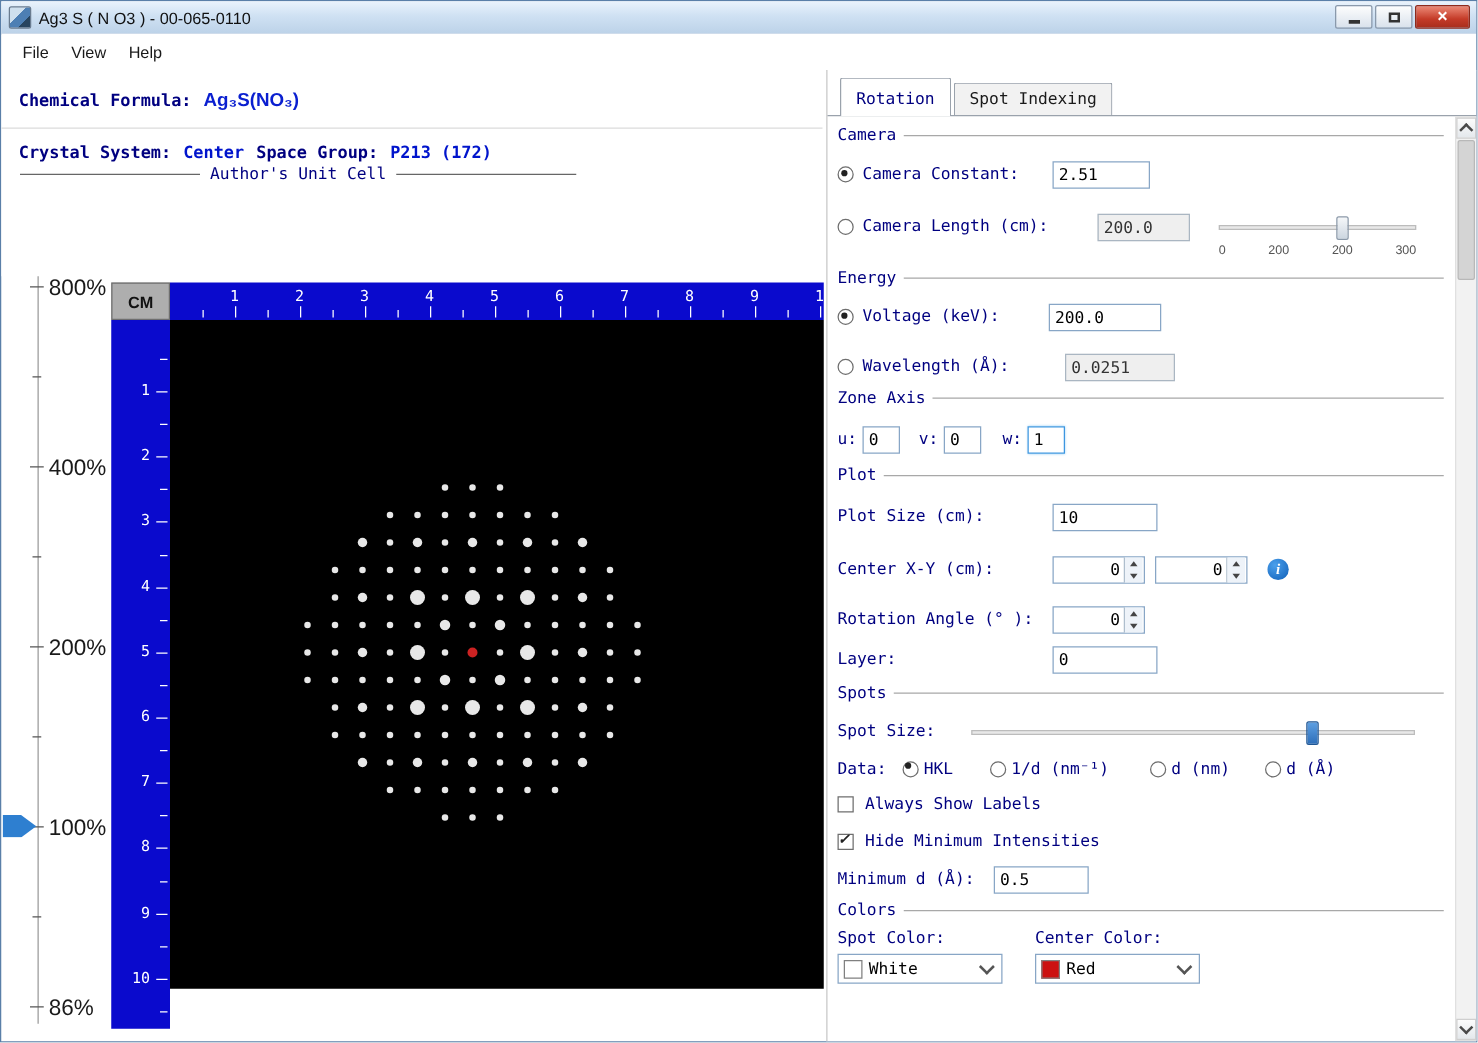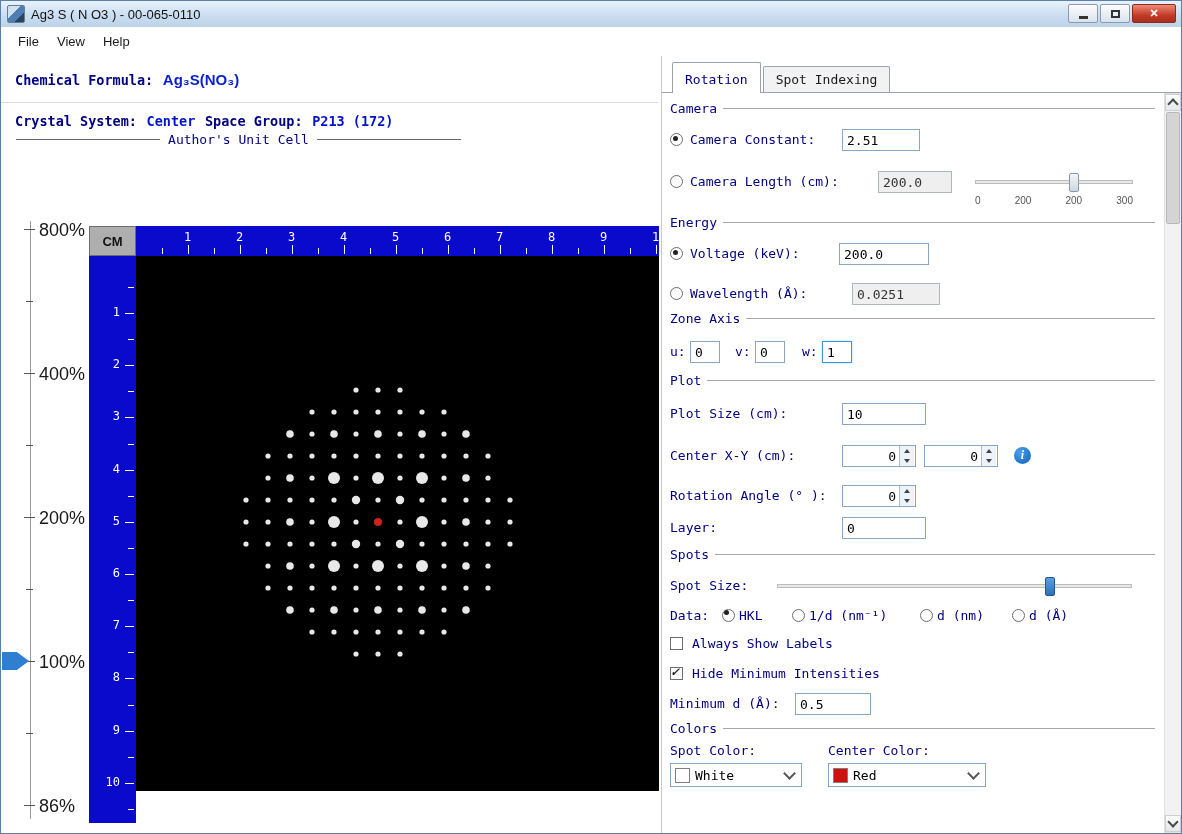--- a/index.html
+++ b/index.html
@@ -536,21 +536,21 @@
       <div class="prow" style="top:648px;height:20px">
         <span class="plabel" style="left:0;top:2px">Spot Color:</span>
         <span class="plabel" style="left:158px;top:2px">Center Color:</span>
       </div>
       <div class="prow" style="top:670px">
         <div class="combo" style="left:0;width:132px">
           <i class="swatch" style="background: rgb(255, 255, 255);"></i>
           <span class="combo-text">White</span>
           <i class="combo-arrow"></i>
         </div>
-        <div class="combo" style="left:158px;width:158px">
+        <div class="combo" style="left:158px;width:132px">
           <i class="swatch" style="background: rgb(204, 17, 17);"></i>
           <span class="combo-text">Red</span>
           <i class="combo-arrow"></i>
         </div>
       </div>
     </div>
 
     <div class="scrollbar">
       <div class="sb-btn sb-up">
           <i class="chev-up"></i>

